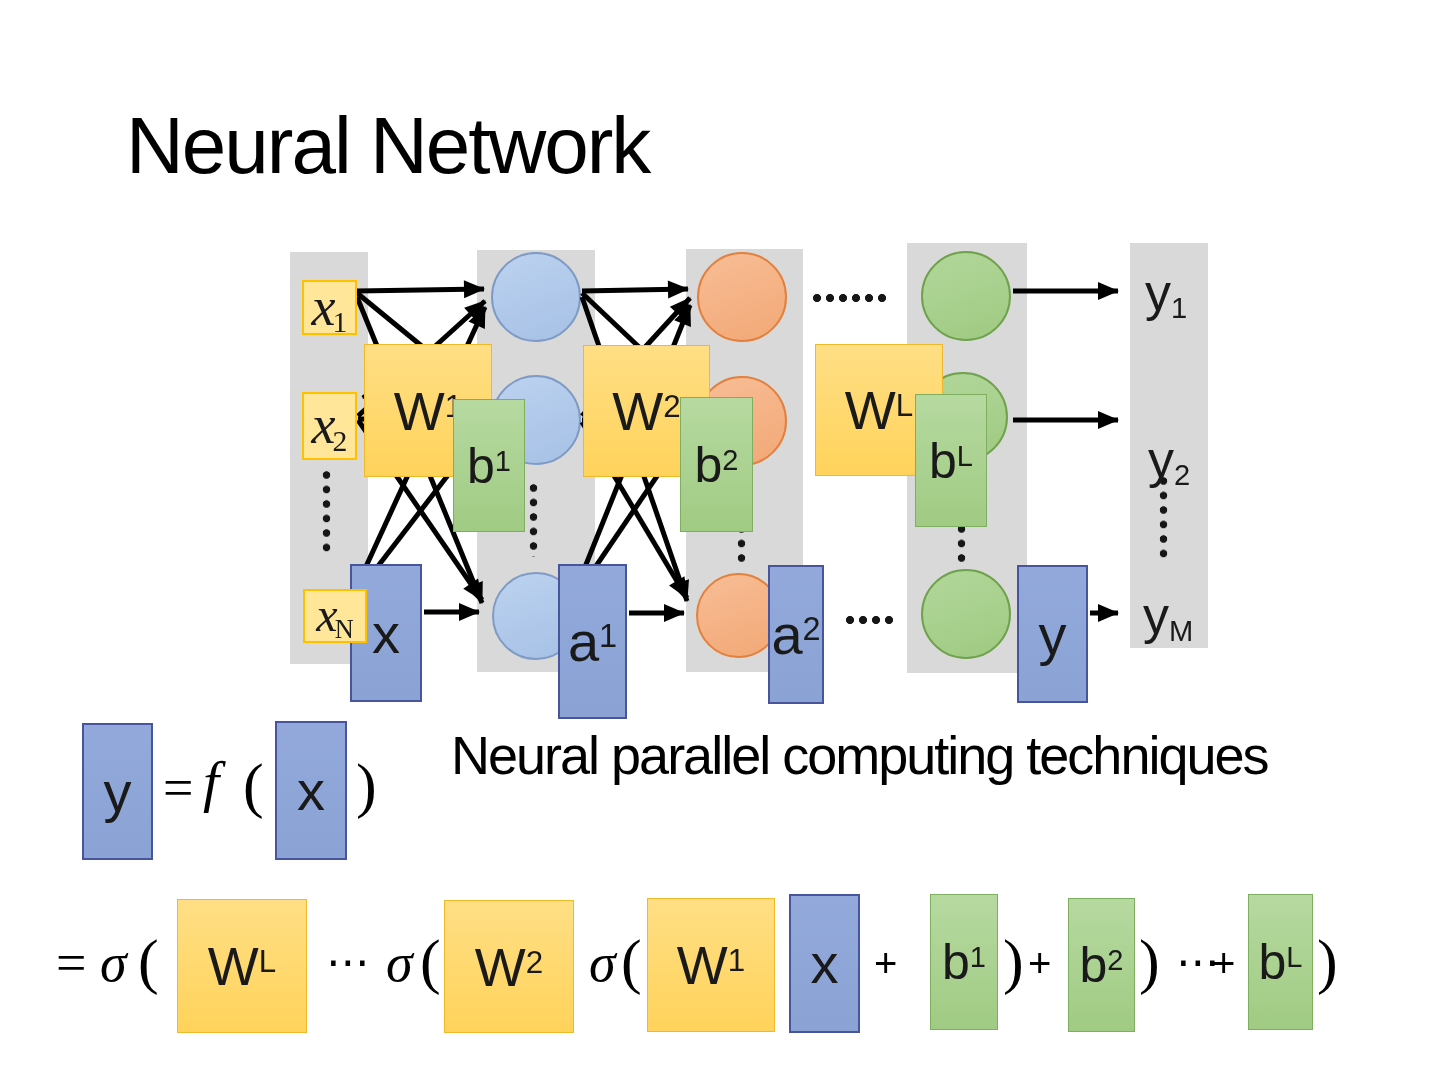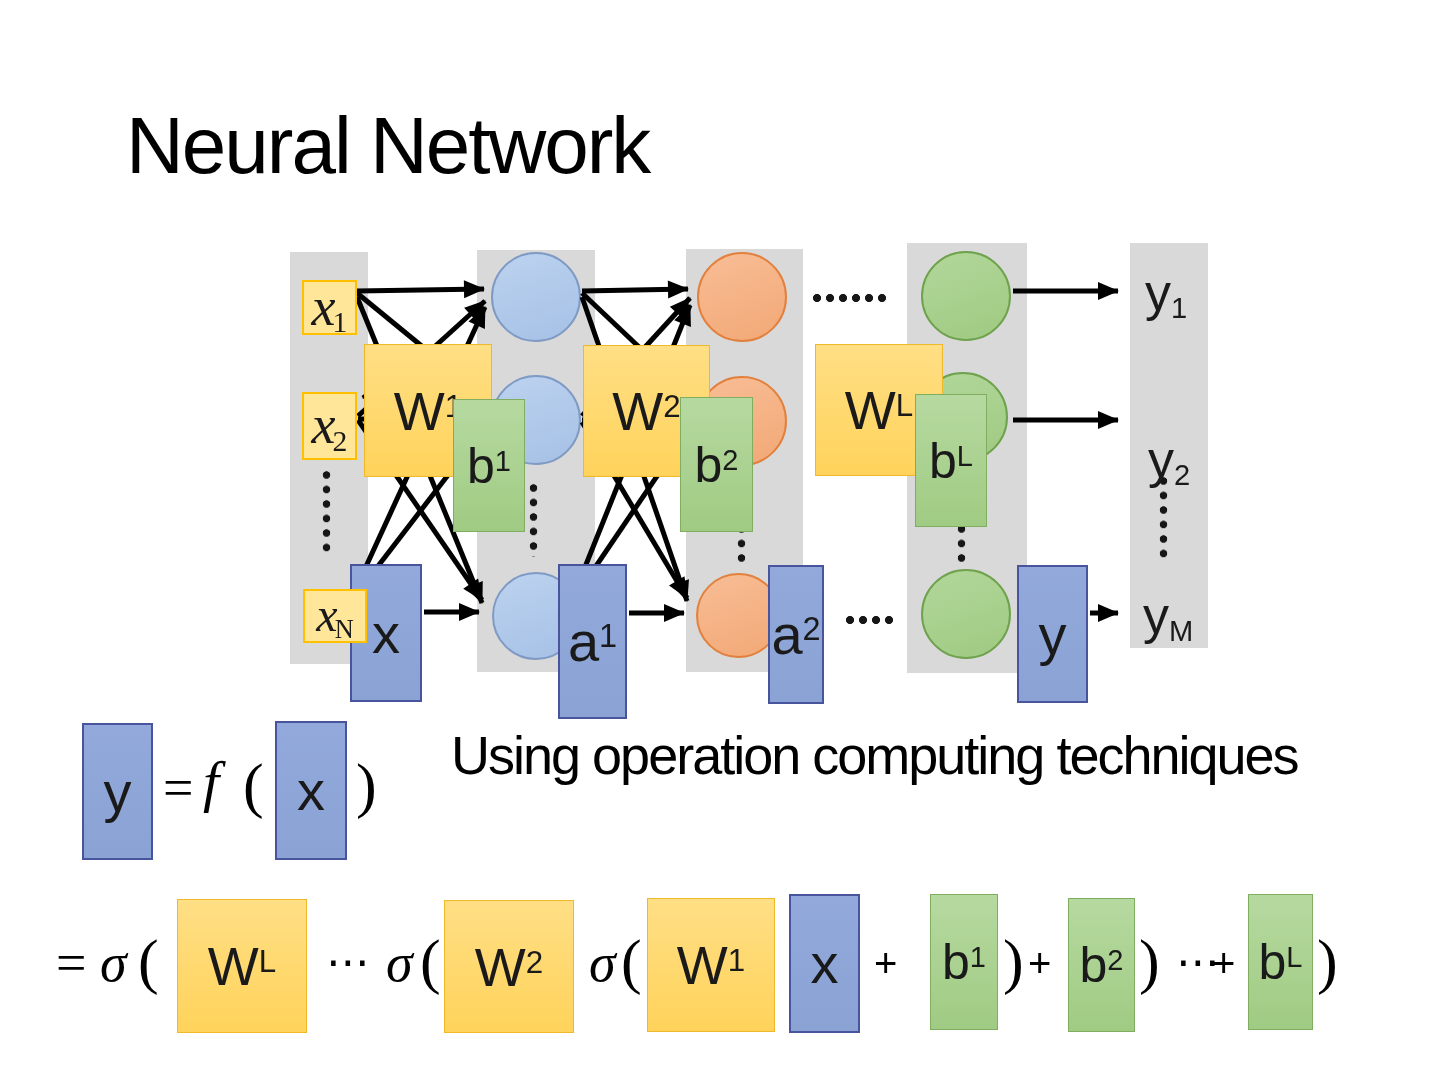--- a/index.html
+++ b/index.html
@@ -159,21 +159,21 @@
   </div>
   <div class="sym eqsign" style="left:163px;top:757px;">=</div>
   <div class="sym func itsym" style="left:203px;top:748px;">f</div>
   <div class="sym paren" style="left:243px;top:750px;">(</div>
   <div class="box vbox" style="left:275px;top:721px;width:72px;height:139px;">
     <span class="vlab">x</span>
   </div>
   <div class="sym paren" style="left:356px;top:750px;">)</div>
 
   <div class="note" style="left:451px;top:722px;">
-    <div>Using operation computing techniques</div>
+    <div>Neural parallel computing techniques</div>
   </div>
 
   <div class="sym eqsign" style="left:56px;top:932px;">=</div>
   <div class="sym sigma" style="left:100px;top:932px;">σ</div>
   <div class="sym paren" style="left:138px;top:926px;">(</div>
   <div class="box wbox" style="left:177px;top:899px;width:130px;height:134px;">
     <span class="wlab"><span>W</span><sup>L</sup></span>
   </div>
   <div class="cdots" style="left:326px;top:936px;">⋯</div>
   <div class="sym sigma" style="left:386px;top:932px;">σ</div>

